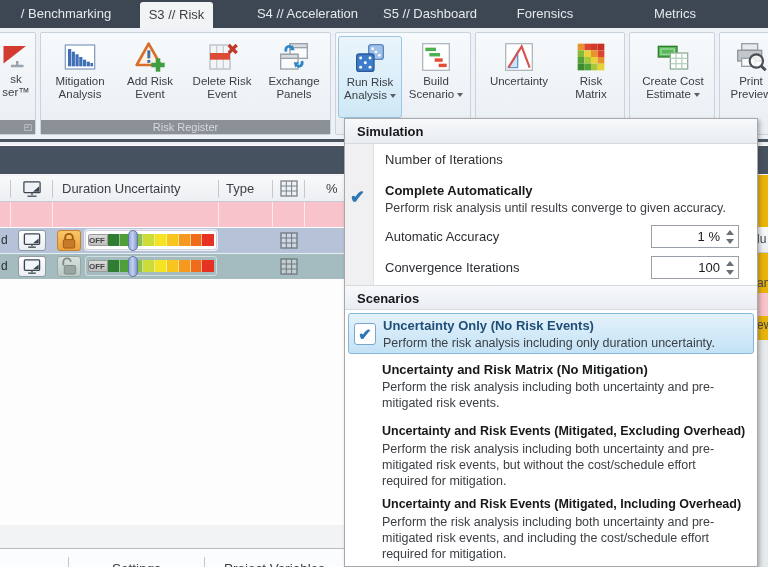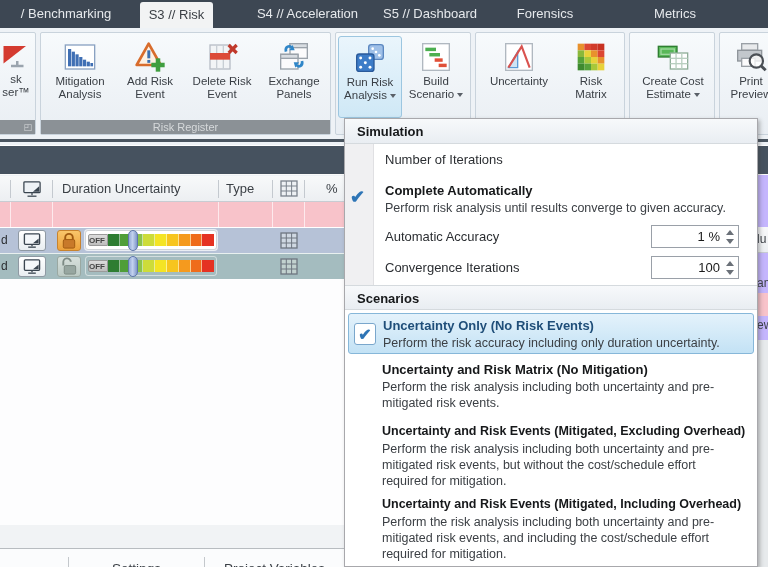--- a/index.html
+++ b/index.html
@@ -41,21 +41,21 @@
 
   .slider-wrap { position:absolute; height:20px; border-radius:3px; display:flex; align-items:center; padding:0 2px; }
   .slider-wrap.white { background:#fff; border:1px solid #d0d4d8; box-shadow:0 0 0 1px rgba(255,255,255,.7); }
   .offchip { height:12px; width:22px; background:linear-gradient(#dcdcdc,#bdbdbd); border:1px solid #9a9a9a;
              color:#444; font-size:8px; font-weight:bold; line-height:11px; text-align:left; border-radius:2px 0 0 2px;}
   .seg { height:12px; width:13px; border-right:1px solid rgba(255,255,255,.5); }
   .thumb { position:absolute; top:-1px; width:10px; height:21px; border-radius:5px;
            background:linear-gradient(90deg,#93a9d6,#c3d2ee 45%,#7f97c9); border:1px solid #5f77ab; }
 
   
-  .rstrip { position:absolute; left:755px; top:175px; width:13px; height:392px; background:#c4b5fd; z-index:20; border-left:1px solid #cfd4d9;}
+  .rstrip { position:absolute; left:755px; top:175px; width:13px; height:392px; background:#eab308; z-index:20; border-left:1px solid #cfd4d9;}
   .rs-text { position:absolute; left:1px; font-size:12px; color:#3a3f45; white-space:nowrap; }
 
   
   .bstripbg { position:absolute; left:0; top:525px; width:345px; height:23px; background:#f1f3f5; }
   .btabs { position:absolute; left:0; top:548px; width:345px; height:19px; background:#fbfcfd;
            border-top:1px solid #b8bcc0; overflow:hidden; }
   .btab { position:absolute; top:0; height:19px; font-size:13.5px; color:#3a3f45; text-align:center;
           line-height:24px; border-right:1px solid #c4c8cc; border-left:1px solid #c4c8cc;margin-top:8px; }
 
   
@@ -422,21 +422,21 @@
           <span class="sa-up"></span>
           <span class="sa-dn"></span>
         </span>
     </div>
 
     <div class="phead" style="top:166px;border-top:1px solid #d5dade;">Scenarios</div>
 
     <div class="scen-item-sel" style="top:194px;">
       <div class="checkbox" style="left:5px;top:9px;">✔</div>
       <span class="pbold sel-title" style="left:34px;top:4px;">Uncertainty Only (No Risk Events)</span>
-      <span class="pdesc" style="left:34px;top:21px;width:368px;">Perform the risk accuracy including only duration uncertainty.</span>
+      <span class="pdesc" style="left:34px;top:21px;width:368px;">Perform the risk analysis including only duration uncertainty.</span>
     </div>
 
     <div style="position:absolute;left:3px;top:243px;width:406px;">
       <span class="pbold" style="left:34px;top:0;">Uncertainty and Risk Matrix (No Mitigation)</span>
       <span class="pdesc" style="left:34px;top:17px;width:360px;">Perform the risk analysis including both uncertainty and pre-mitigated risk events.</span>
     </div>
 
     <div style="position:absolute;left:3px;top:305px;width:406px;">
       <span class="pbold" style="left:34px;top:0;font-size:12.5px;">Uncertainty and Risk Events (Mitigated, Excluding Overhead)</span>
       <span class="pdesc" style="left:34px;top:17px;width:360px;">Perform the risk analysis including both uncertainty and pre-mitigated risk events, but without the cost/schedule effort required for mitigation.</span>

